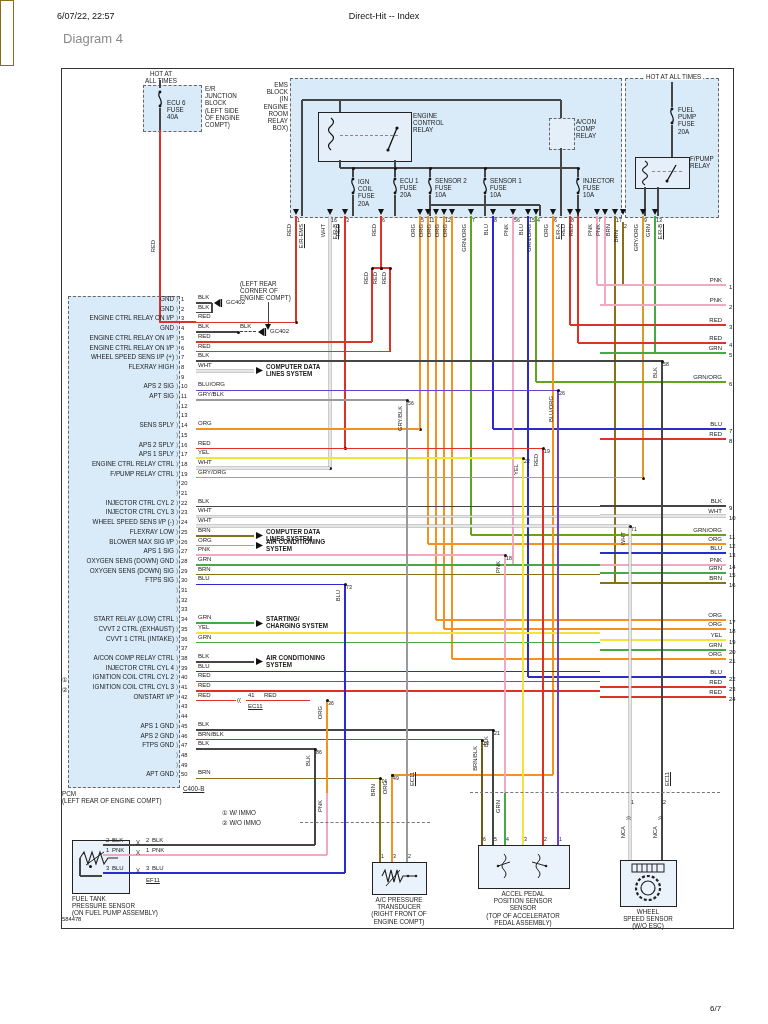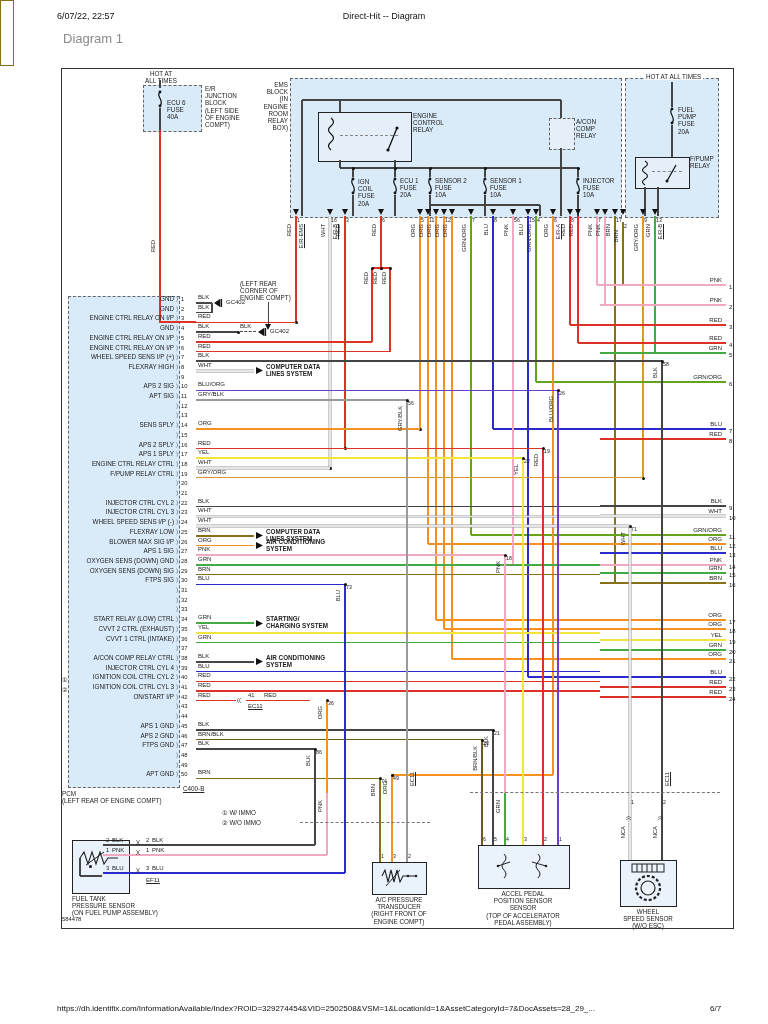--- a/index.html
+++ b/index.html
@@ -17,22 +17,22 @@
   .title{position:absolute;font-size:13px;color:#8a8a8a;}
   .ftr{position:absolute;font-size:8px;color:#111;}
   .dot{position:absolute;width:3px;height:3px;border-radius:50%;background:#111;}
   svg{position:absolute;overflow:visible;}
 </style>
 </head>
 <body>
 
 <div id="page">
   <div class="hdr" style="left:57px;top:11px;">6/07/22, 22:57</div>
-  <div class="hdr" style="left:384px;top:11px;transform:translateX(-50%);">Direct-Hit -- Diagram</div>
-  <div class="title" style="left:63px;top:31px;">Diagram 1</div>
+  <div class="hdr" style="left:384px;top:11px;transform:translateX(-50%);">Direct-Hit -- Index</div>
+  <div class="title" style="left:63px;top:31px;">Diagram 4</div>
 
   <div style="position:absolute;left:61px;top:68px;width:671px;height:859px;border:1px solid #333;"></div>
 
   <div class="t" style="left:141px;top:70px;text-align:center;width:40px;">HOT AT
 ALL TIMES</div>
   <div class="dashbox" style="left:143px;top:85px;width:57px;height:45px;"></div>
   <div class="t" style="left:167px;top:99px;">ECU 6
 FUSE
 40A</div>
   <div class="t" style="left:205px;top:85px;">E/R
@@ -844,15 +844,14 @@
         <line x1="10" y1="0" x2="10" y2="8" stroke="#222"></line>
         <line x1="15" y1="0" x2="15" y2="8" stroke="#222"></line>
         <line x1="20" y1="0" x2="20" y2="8" stroke="#222"></line>
         <line x1="25" y1="0" x2="25" y2="8" stroke="#222"></line>
         <line x1="30" y1="0" x2="30" y2="8" stroke="#222"></line>
         <circle cx="21" cy="24" r="12" fill="none" stroke="#222" stroke-width="2.2" stroke-dasharray="3 2"></circle>
         <circle cx="21" cy="24" r="7" fill="none" stroke="#222" stroke-width="1.2"></circle>
       </svg>
     </div>
 
-  <div class="ftr" style="left:57px;top:1004px;">https://dh.identifix.com/InformationAvailable/Index?ROID=329274454&amp;VID=2502508&amp;VSM=1&amp;LocationId=1&amp;AssetCategoryId=7&amp;DocAssets=28_29_...</div>
   <div class="ftr" style="left:710px;top:1004px;">6/7</div>
 </div>
 
 </body></html>

